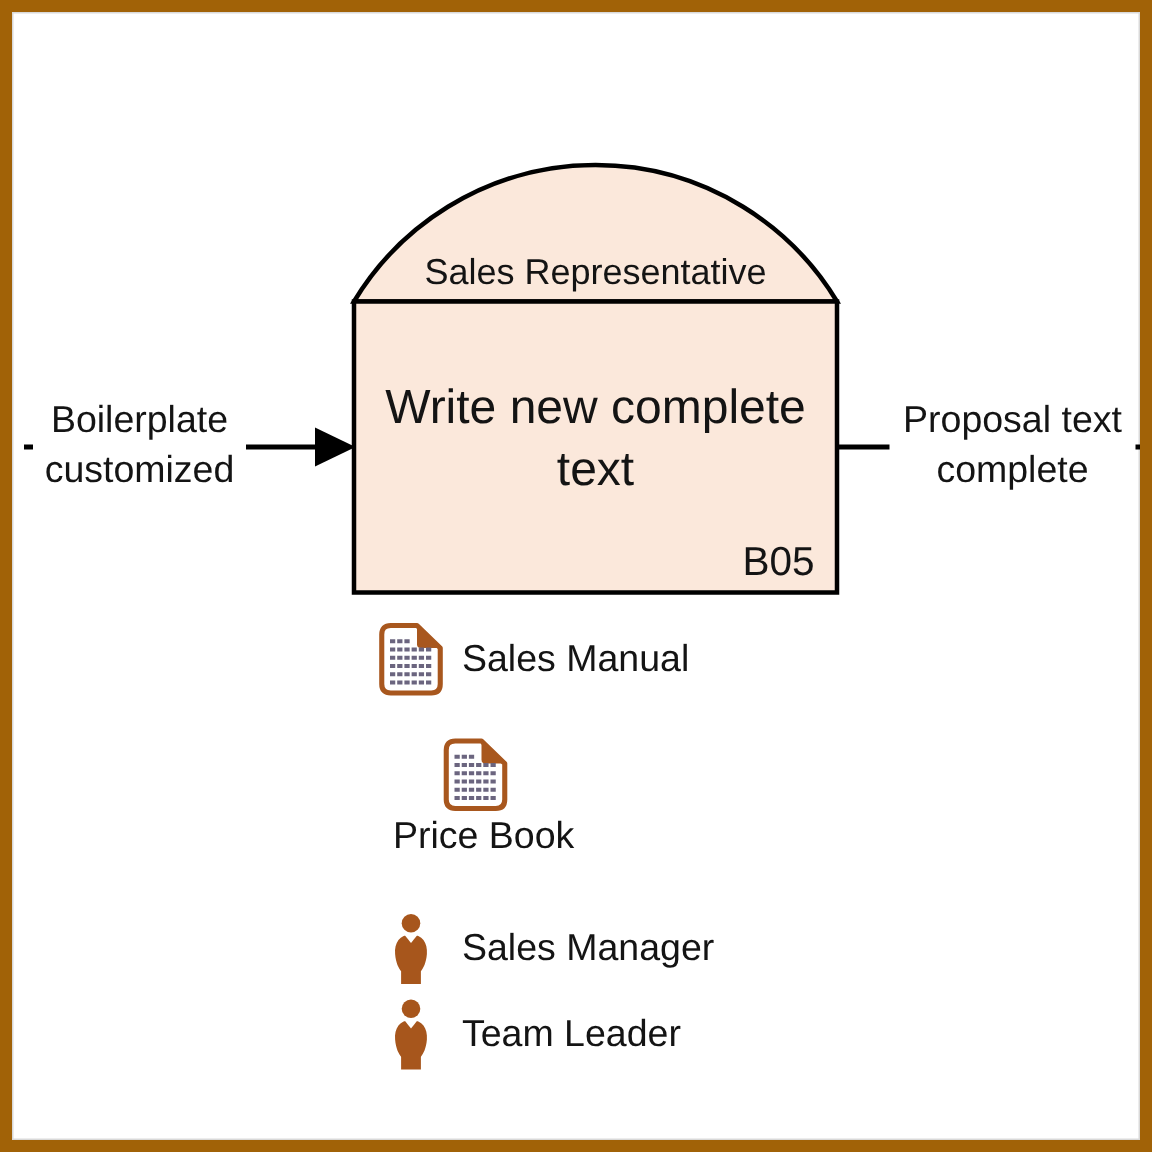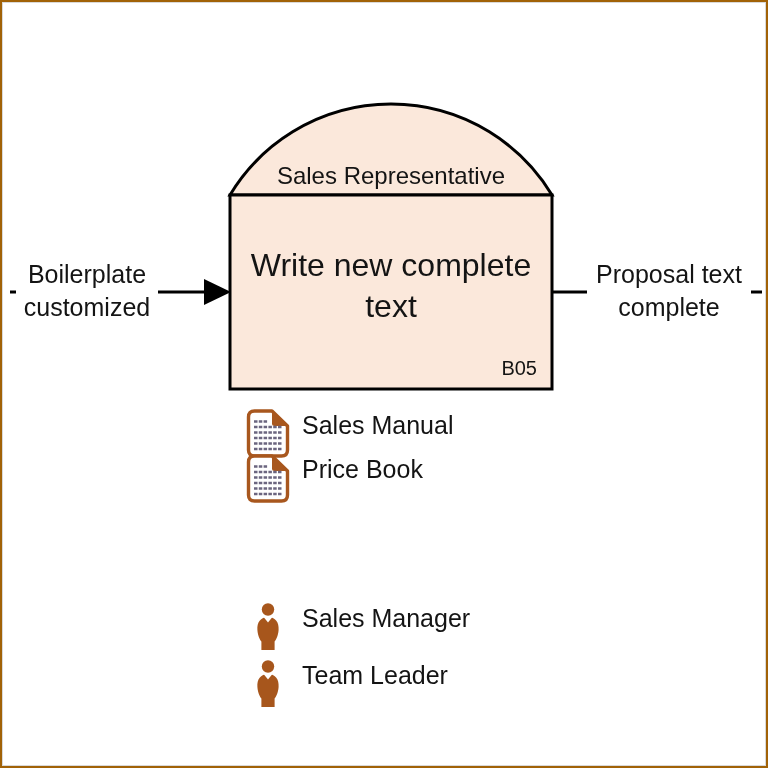--- a/index.html
+++ b/index.html
@@ -1,58 +1,58 @@
 <!DOCTYPE html>
 <html><head>
 <meta charset="utf-8">
 <style>
   html, body { margin: 0; padding: 0; background: #fff; }
   body { font-family: "Liberation Sans", sans-serif; color: #141414; }
   .canvas {
     position: relative;
     width: 768px; height: 768px;
     box-sizing: border-box;
-    border: 2px solid #a16207;
+    border: 8px solid #a16207;
     box-shadow: inset 0 0 0 1px #d9d9d9;
     background: #fff;
     overflow: hidden;
   }
   .shapes { position: absolute; left: 0; top: 0; }
   .abs { position: absolute; }
   .role-label {
     left: 229px; top: 160px; width: 320px;
     text-align: center; font-size: 24px; line-height: 28px;
   }
   .proc-title {
     left: 234px; top: 243px; width: 310px;
     text-align: center; font-size: 32px; line-height: 41px;
   }
   .proc-id {
     left: 229px; top: 352px; width: 306px;
-    text-align: right; font-size: 20px; line-height: 28px;
+    text-align: right; font-size: 27px; line-height: 28px;
   }
   .io-label {
     font-size: 25px; line-height: 33px; text-align: center;
     background: #fff;
   }
   .input-label { left: 14px; top: 256px; width: 142px; }
   .output-label { left: 585px; top: 256px; width: 164px; }
   .res-row {
-    position: absolute; display: flex; 
+    position: absolute; display: flex; align-items: center;
   }
   .res-row.top-align { align-items: flex-start; }
   .icon-cell {
     width: 46px; display: flex; justify-content: center; align-items: center;
     flex: 0 0 46px;
   }
   .res-label {
     margin-left: 11px; font-size: 25px; line-height: 33px;
   }
   .row-1 { left: 243px; top: 407px; height: 49px; }
-  .row-2 { left: 243px; top: 451px; height: 50px; }
+  .row-2 { left: 243px; top: 484px; height: 50px; flex-direction: column; }
   .row-3 { left: 243px; top: 521px; }
   .row-3 .icon-cell { margin-top: 3px; }
   .row-3 .res-label { width: 175px; }
   .row-4 { left: 243px; top: 600px; height: 48px; }
   .row-5 { left: 243px; top: 657px; height: 48px; }
 </style>
 </head>
 <body>
 
 <div class="canvas">

